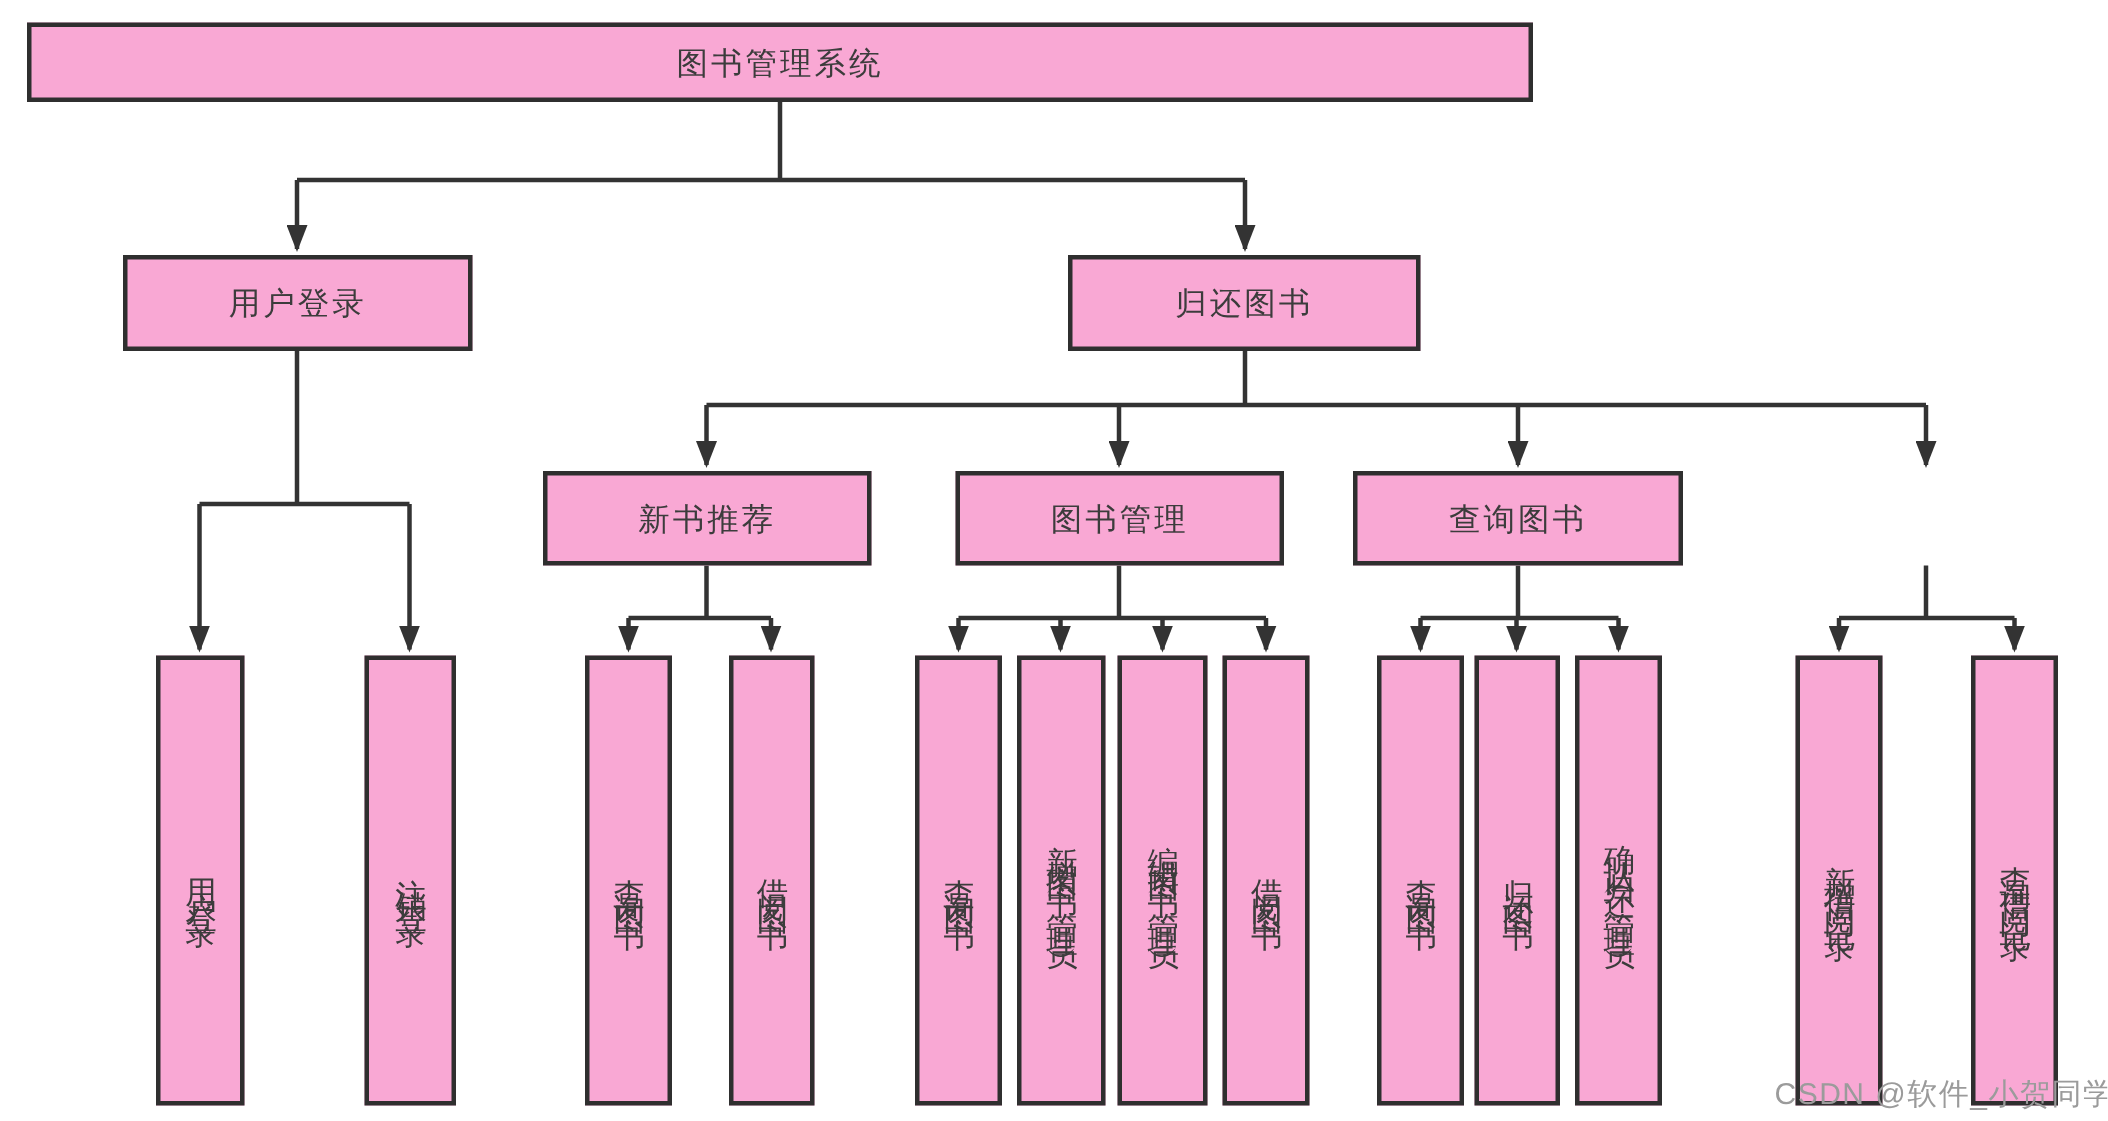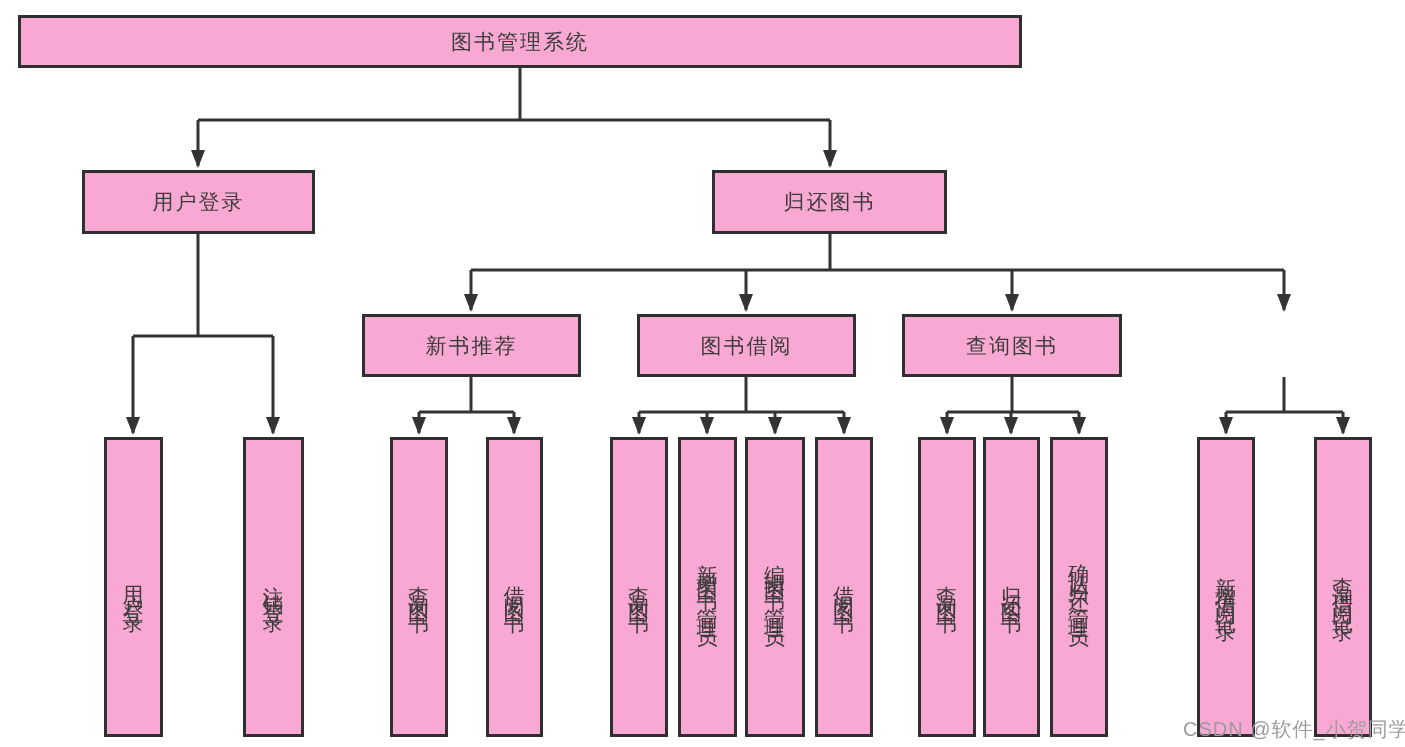--- a/index.html
+++ b/index.html
@@ -100,21 +100,21 @@
     <path class="ln" d="M1226 412 V433" marker-end="url(#arrow)"></path>
     <path class="ln" d="M1343 412 V433" marker-end="url(#arrow)"></path>
   </svg>
 
   <div class="node" style="left:18px;top:15px;width:1004px;height:53px">图书管理系统</div>
 
   <div class="node" style="left:82px;top:170px;width:233px;height:64px">用户登录</div>
   <div class="node" style="left:712px;top:170px;width:235px;height:64px">归还图书</div>
 
   <div class="node" style="left:362px;top:314px;width:219px;height:63px">新书推荐</div>
-  <div class="node" style="left:637px;top:314px;width:219px;height:63px">图书借阅</div>
+  <div class="node" style="left:637px;top:314px;width:219px;height:63px">图书管理</div>
   <div class="node" style="left:902px;top:314px;width:220px;height:63px">查询图书</div>
 
   <div class="node vnode" style="left:104px;top:437px;width:59px;height:300px">用户登录</div>
   <div class="node vnode" style="left:243px;top:437px;width:61px;height:300px">注销登录</div>
 
   <div class="node vnode" style="left:390px;top:437px;width:58px;height:300px">查询图书</div>
   <div class="node vnode" style="left:486px;top:437px;width:57px;height:300px">借阅图书</div>
 
   <div class="node vnode" style="left:610px;top:437px;width:58px;height:300px">查询图书</div>
   <div class="node vnode" style="left:678px;top:437px;width:59px;height:300px">新增图书（管理员）</div>

